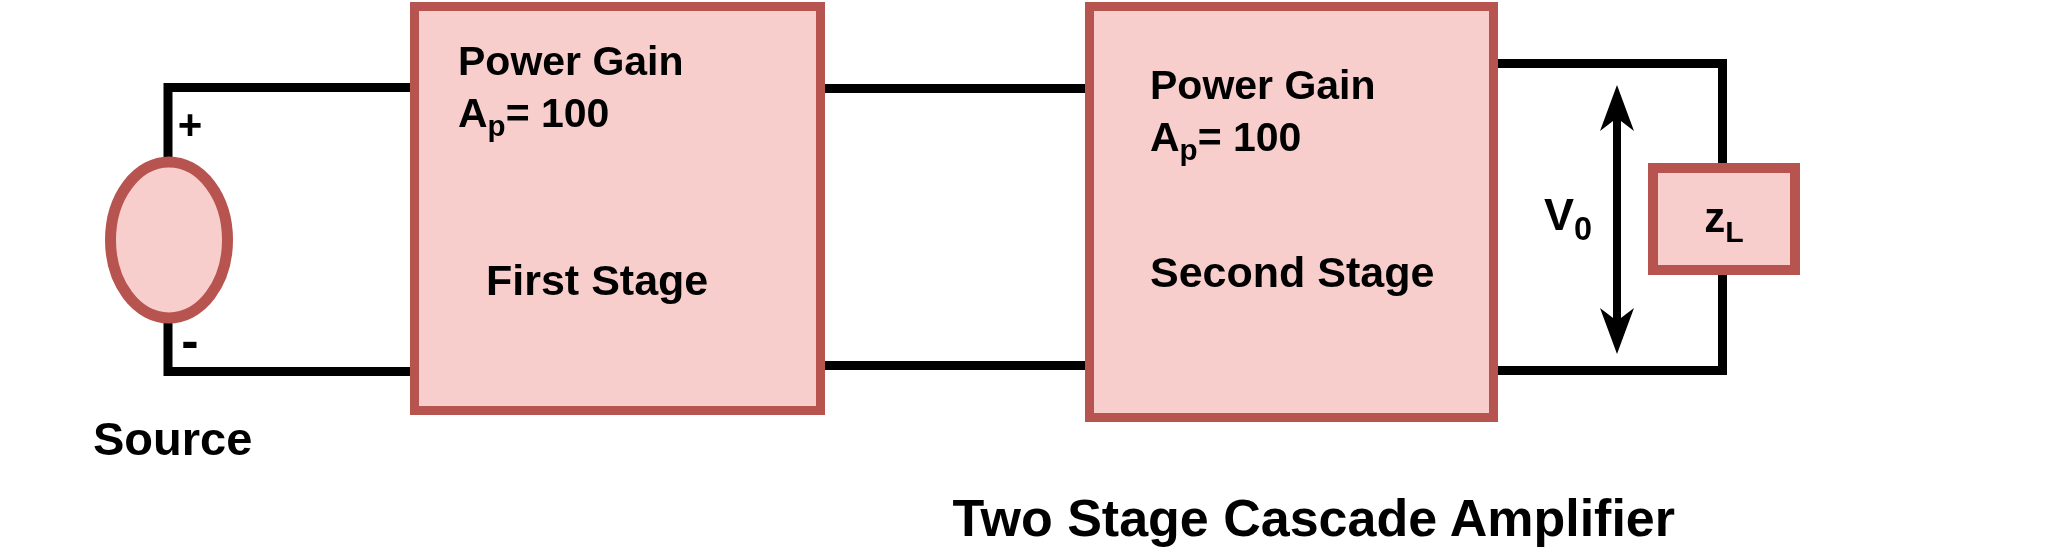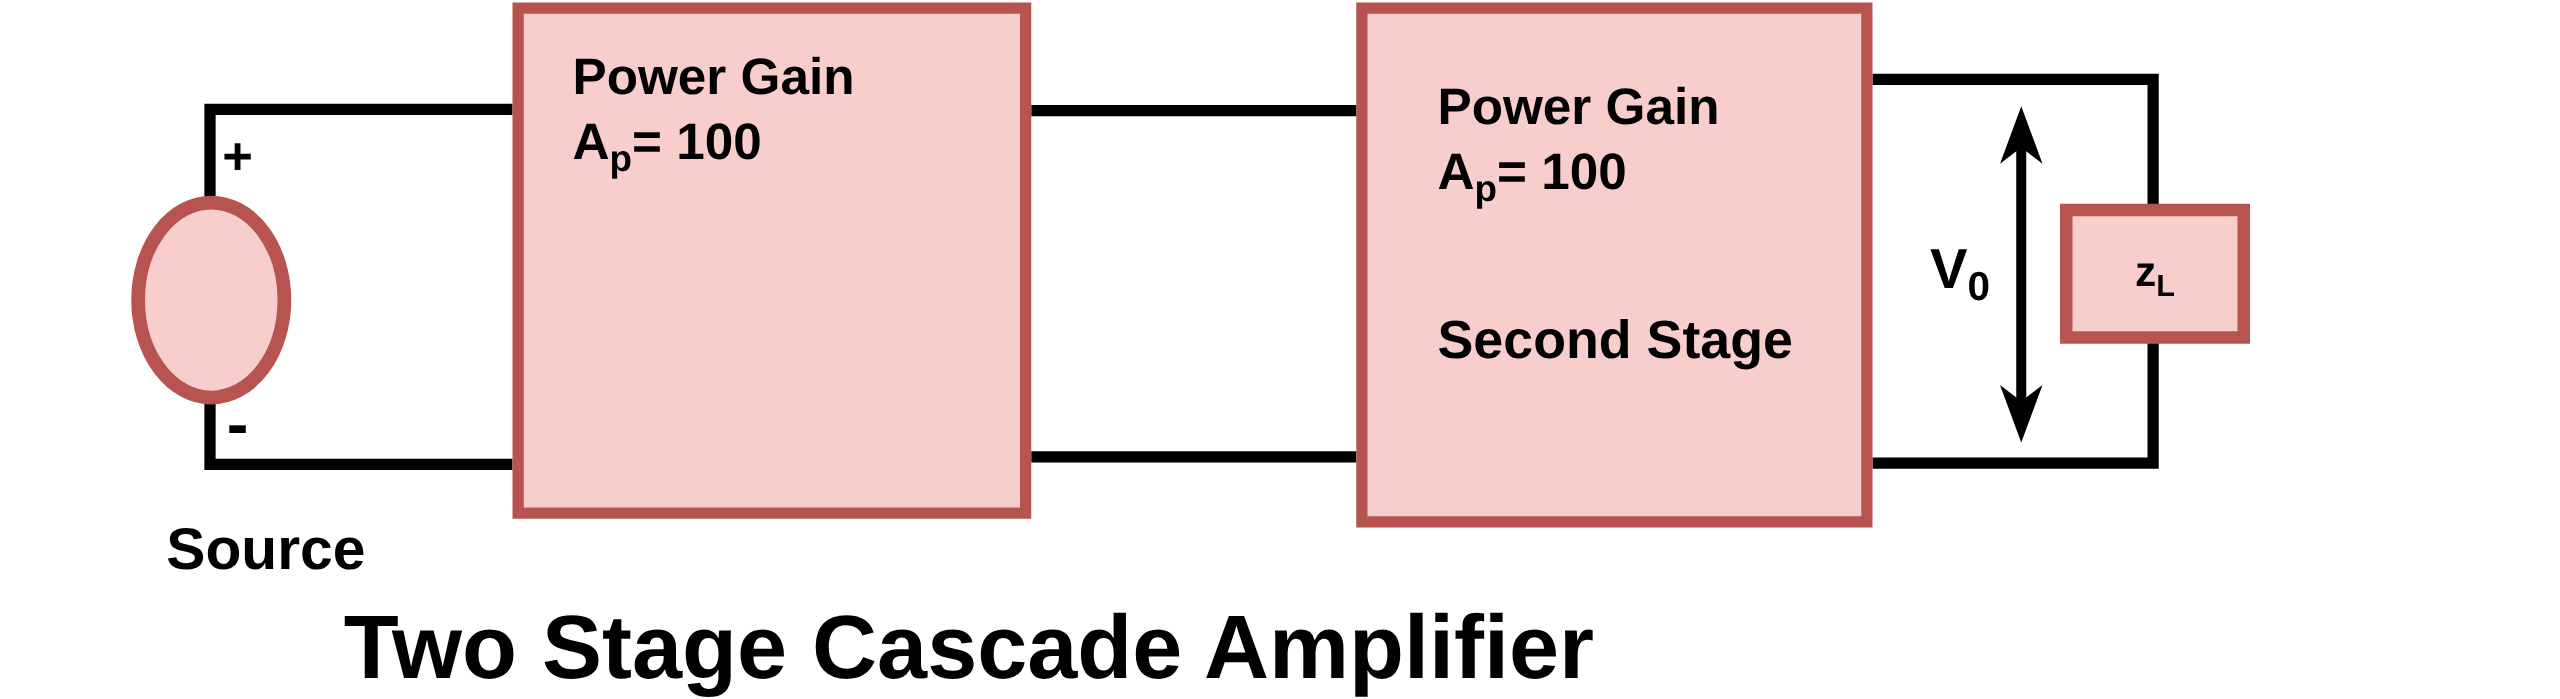--- a/index.html
+++ b/index.html
@@ -39,24 +39,24 @@
     position: absolute;
     color: #000000;
     font-weight: bold;
     white-space: nowrap;
     line-height: 44px;
   }
   .gain-text { font-size: 41px; line-height: 52px; }
   .stage-name { font-size: 43px; }
   .terminal { width: 44px; text-align: center; font-size: 42px; }
   .terminal.minus { font-size: 52px; }
-  .source-name { font-size: 47px; margin-left: 40px; }
+  .source-name { font-size: 47px; }
   .v-out { font-size: 45px; text-align: right; }
-  .load-text { width: 142px; text-align: center; font-size: 34px; }
-  .title-text { width: 1400px; text-align: left; font-size: 72px; line-height: 52px; }
+  .load-text { width: 142px; text-align: center; font-size: 42px; }
+  .title-text { width: 1400px; text-align: right; font-size: 52px; line-height: 52px; }
   .sub { font-size: 0.72em; vertical-align: -0.32em; }
 </style>
 </head>
 <body>
 
 <div class="canvas">
 
   <svg class="diagram-svg" viewBox="0 0 2048 559" xmlns="http://www.w3.org/2000/svg">
 
     <polyline class="wire" points="168,162 168,87.5 410,87.5"></polyline>
@@ -84,20 +84,21 @@
   <div class="label terminal minus" style="left:168px; top:318px;">-</div>
 
   <div class="label source-name" style="left:93px; top:417px;">Source</div>
 
   <div class="label gain-text" style="left:458px; top:35px;">
     <div>Power Gain</div>
     <div>
       <span>A</span><span class="sub">p</span><span>= 100</span>
     </div>
   </div>
+  <div class="label stage-name" style="left:486px; top:258px;">First Stage</div>
 
   <div class="label gain-text" style="left:1150px; top:59px;">
     <div>Power Gain</div>
     <div>
       <span>A</span><span class="sub">p</span><span>= 100</span>
     </div>
   </div>
   <div class="label stage-name" style="left:1150px; top:250px;">Second Stage</div>
 
   <div class="label v-out" style="left:1544px; top:193px;">

